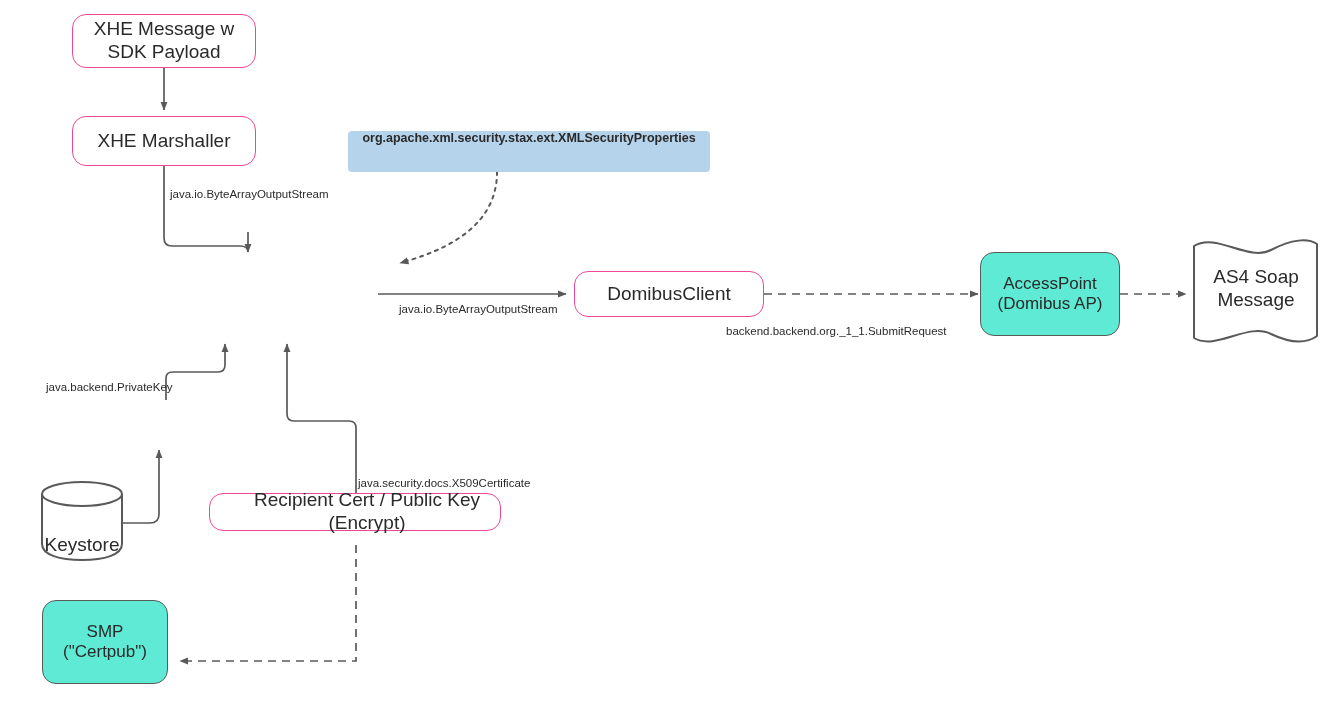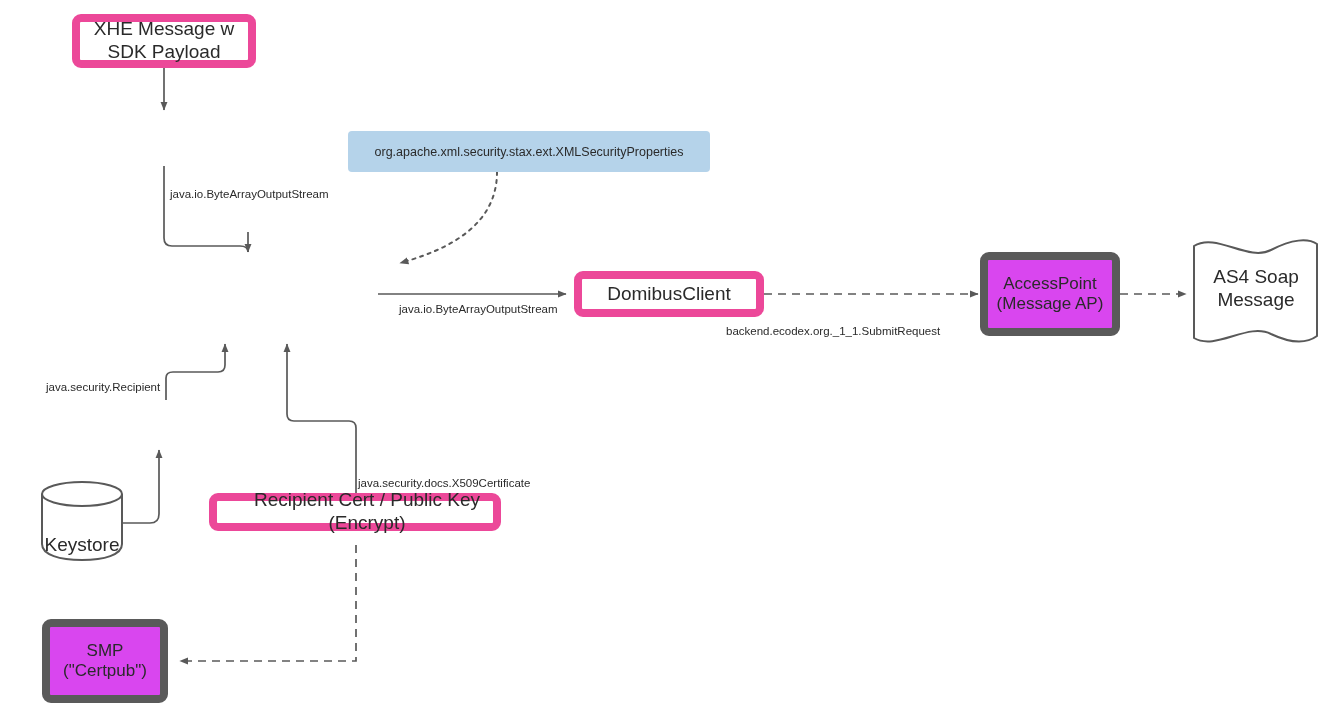--- a/index.html
+++ b/index.html
@@ -29,45 +29,46 @@
     position: absolute;
     box-sizing: border-box;
     display: flex;
     align-items: center;
     justify-content: center;
     text-align: center;
     color: #2a2a2a;
     line-height: 1.2;
   }
   .node-rect {
-    border: 8px solid #ec4899;
-    border-radius: 9px;
+    border: 1px solid #ec4899;
+    border-radius: 14px;
     background: #ffffff;
     font-size: 19px;
   }
   .node-rect.blue {
     background: #a9d3ee;
     border-color: #5a5a5a;
   }
   .node-rect.orange {
-    background: #d946ef;
+    background: #5eead4;
     border-color: #5a5a5a;
     font-size: 17px;
   }
   .note-box {
     position: absolute;
     box-sizing: border-box;
     display: flex;
-    align-items: center;
+    align-items: flex-start;
     justify-content: center;
     background: #b5d3ea;
     border-radius: 4px;
     font-size: 12.5px;
     color: #2a2a2a;
     text-align: center;
+    font-weight: bold;
   }
   .edge-label {
     position: absolute;
     font-size: 11.5px;
     color: #2a2a2a;
     white-space: nowrap;
     line-height: 1;
   }
   .shape-label {
     position: absolute;
@@ -126,58 +127,61 @@
 
     <path d="M356,504 L356,428 Q356,421 349,421 L294,421 Q287,421 287,414 L287,344" fill="none" stroke="#595959" stroke-width="1.7" marker-end="url(#arw)"></path>
 
     <path d="M356,545 L356,661 L180,661" fill="none" stroke="#595959" stroke-width="1.7" stroke-dasharray="8,6" marker-end="url(#arw)"></path>
   </svg>
 
   <div class="node node-rect" style="left:72px; top:14px; width:184px; height:54px;">
     <span>XHE Message w SDK Payload</span>
   </div>
 
+  <div class="node node-rect" style="left:72px; top:116px; width:184px; height:50px;">
+    <span>XHE Marshaller</span>
+  </div>
 
   <div class="note-box" style="left:348px; top:131px; width:362px; height:41px;">
     <span>org.apache.xml.security.stax.ext.XMLSecurityProperties</span>
   </div>
 
 
   <div class="node node-rect" style="left:574px; top:271px; width:190px; height:46px;">
     <span>DomibusClient</span>
   </div>
 
   <div class="node node-rect orange" style="left:980px; top:252px; width:140px; height:84px; flex-direction:column;">
     <span>AccessPoint</span>
-    <span>(Message AP)</span>
+    <span>(Domibus AP)</span>
   </div>
 
   <div class="shape-label" style="left:1204px; top:258px; width:104px; height:62px; flex-direction:column;">
     <span>AS4 Soap</span>
     <span>Message</span>
   </div>
 
 
   <div class="shape-label" style="left:42px; top:533px; width:80px; height:24px;">
     <span>Keystore</span>
   </div>
 
   <div class="node node-rect" style="left:209px; top:493px; width:292px; height:38px;padding-left:24px;">
     <span>Recipient Cert / Public Key (Encrypt)</span>
   </div>
 
-  <div class="node node-rect orange" style="left:42px; top:619px; width:126px; height:84px; flex-direction:column;text-align:right;">
+  <div class="node node-rect orange" style="left:42px; top:600px; width:126px; height:84px; flex-direction:column;text-align:right;">
     <span>SMP</span>
     <span>("Certpub")</span>
   </div>
 
 
   <div class="edge-label" style="left:170px; top:189px;">java.io.ByteArrayOutputStream</div>
 
   <div class="edge-label" style="left:399px; top:304px;">java.io.ByteArrayOutputStream</div>
 
-  <div class="edge-label" style="left:726px; top:326px;">backend.ecodex.org._1_1.SubmitRequest</div>
+  <div class="edge-label" style="left:726px; top:326px;">backend.backend.org._1_1.SubmitRequest</div>
 
-  <div class="edge-label" style="left:46px; top:382px;">java.security.Recipient</div>
+  <div class="edge-label" style="left:46px; top:382px;">java.backend.PrivateKey</div>
 
   <div class="edge-label" style="left:358px; top:478px;">java.security.docs.X509Certificate</div>
 
 </div>
 
 </body></html>

